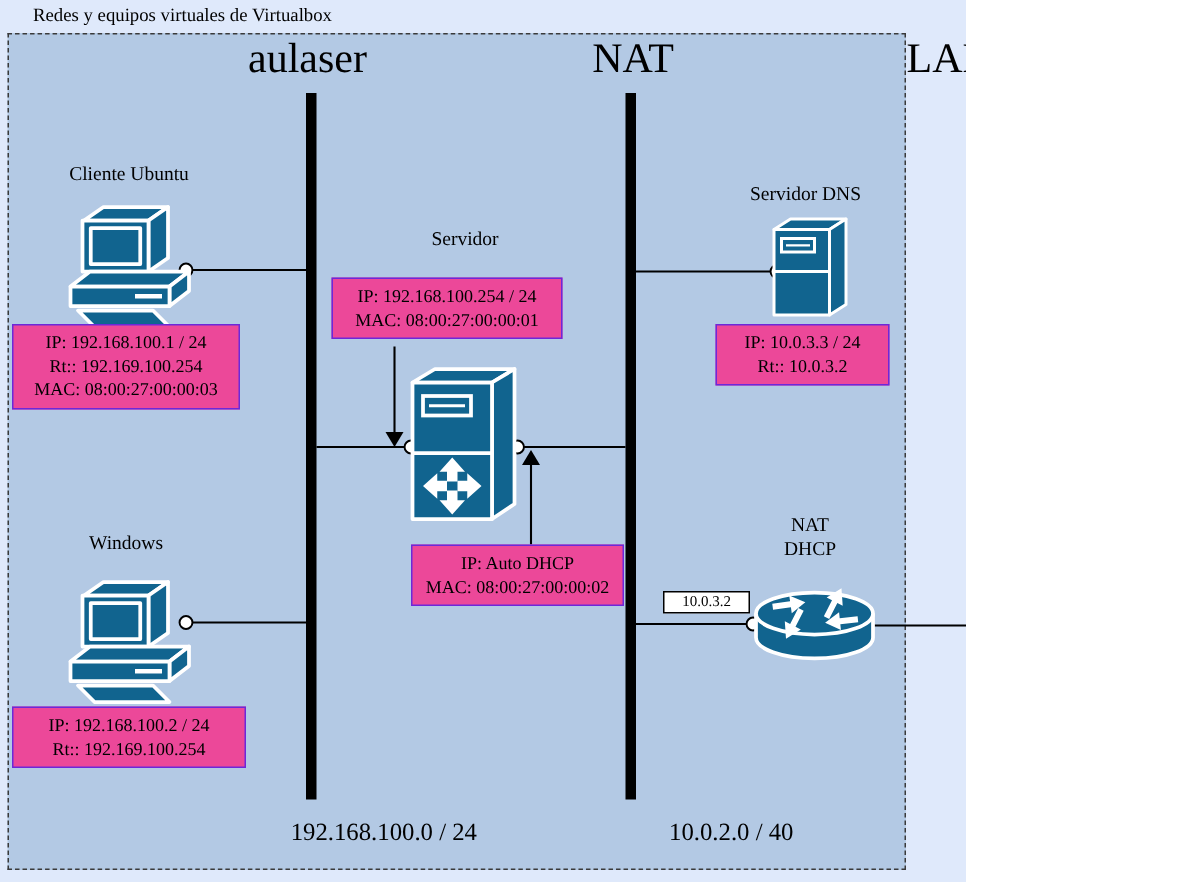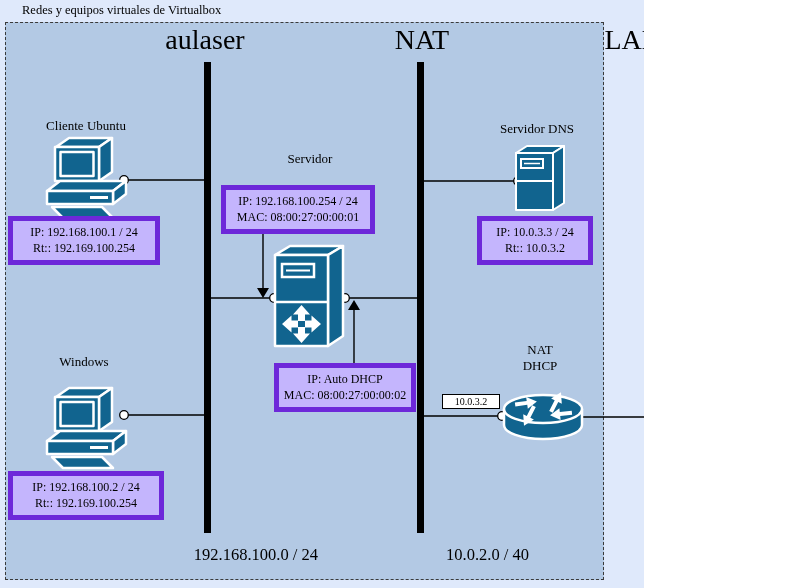--- a/index.html
+++ b/index.html
@@ -10,21 +10,21 @@
   }
   html,body{margin:0;padding:0}
   .stage{position:relative;width:644px;height:588px;background:var(--canvas-bg);
          font-family:Liberation Serif, serif;color:#000;overflow:hidden}
   .vbox-area{position:absolute;left:5px;top:22px;width:599px;height:558px;
              background:var(--area-bg);border:1px dashed #3a3a3a;box-sizing:border-box}
   .title{position:absolute;left:22px;top:3px;font-size:12.5px;white-space:nowrap}
   .seg-label{position:absolute;top:24px;width:220px;text-align:center;font-size:28px}
   .bus{position:absolute;top:62px;height:471px;background:var(--bus-color)}
   .node-label{position:absolute;font-size:13px;text-align:center;line-height:1.2}
-  .infobox{position:absolute;background:#c4b5fd;border:5px solid #6d28d9;font-size:12px;
+  .infobox{position:absolute;background:#ec4899;border:1px solid #6d28d9;font-size:12px;
            line-height:1.3;text-align:center;padding:4px 4px;box-sizing:border-box}
   .netlabel{position:absolute;width:220px;text-align:right;font-size:16.5px}
   .icon{position:absolute}
   .overlay{position:absolute;left:0;top:0;pointer-events:none}
   .dev{fill:var(--device-fill);stroke:#ffffff;stroke-width:2.5;stroke-linejoin:round}
   .dev-thin{fill:var(--device-fill);stroke:#ffffff;stroke-width:2;stroke-linejoin:round}
   .wline{stroke:#ffffff;fill:none}
   .warrow{fill:#ffffff;stroke:none}
   .conn{stroke:#000;stroke-width:1.4}
   .port{fill:#fff;stroke:#000;stroke-width:1.3}
@@ -66,35 +66,36 @@
     <polygon points="348,310 360,310 354,300" fill="#000"></polygon>
 
     <circle class="port" cx="124" cy="180" r="4.3"></circle>
     <circle class="port" cx="124" cy="415" r="4.3"></circle>
     <circle class="port" cx="274" cy="298" r="4.3"></circle>
     <circle class="port" cx="345" cy="298" r="4.3"></circle>
     <circle class="port" cx="518" cy="181" r="4.3"></circle>
     <circle class="port" cx="502" cy="416" r="4.3"></circle>
   </svg>
 
-  <div class="node-label" style="left:16px;top:118px;width:140px">Cliente Ubuntu</div>
+  <div class="node-label" style="left:16px;top:108px;width:140px">Cliente Ubuntu</div>
   <svg class="icon" style="left:40px;top:134px" width="90" height="86" viewBox="0 0 90 86">
     <polygon class="dev" points="16,13 29,4 72,4 59,13"></polygon>
     <polygon class="dev" points="59,13 72,4 72,38 59,47"></polygon>
     <rect class="dev" x="15" y="13" width="44" height="34"></rect>
     <rect class="dev" x="20.5" y="18" width="33" height="24"></rect>
     <polygon class="dev" points="7,57 20,47 86,47 73,57"></polygon>
     <polygon class="dev" points="73,57 86,47 86,60 73,70"></polygon>
     <rect class="dev" x="7" y="57" width="66" height="13"></rect>
     <line class="wline" x1="50" y1="63.5" x2="68" y2="63.5" stroke-width="3"></line>
     <polygon class="dev" points="12,73 62,73 73,84 23,84"></polygon>
   </svg>
   <div class="infobox" style="left:8px;top:216px;width:152px">
     <div>IP: 192.168.100.1 / 24</div>
     <div>Rt:: 192.169.100.254</div>
+    <div>MAC: 08:00:27:00:00:03</div>
   </div>
 
   <div class="node-label" style="left:14px;top:354px;width:140px">Windows</div>
   <svg class="icon" style="left:40px;top:384px" width="90" height="86" viewBox="0 0 90 86">
     <polygon class="dev" points="16,13 29,4 72,4 59,13"></polygon>
     <polygon class="dev" points="59,13 72,4 72,38 59,47"></polygon>
     <rect class="dev" x="15" y="13" width="44" height="34"></rect>
     <rect class="dev" x="20.5" y="18" width="33" height="24"></rect>
     <polygon class="dev" points="7,57 20,47 86,47 73,57"></polygon>
     <polygon class="dev" points="73,57 86,47 86,60 73,70"></polygon>

